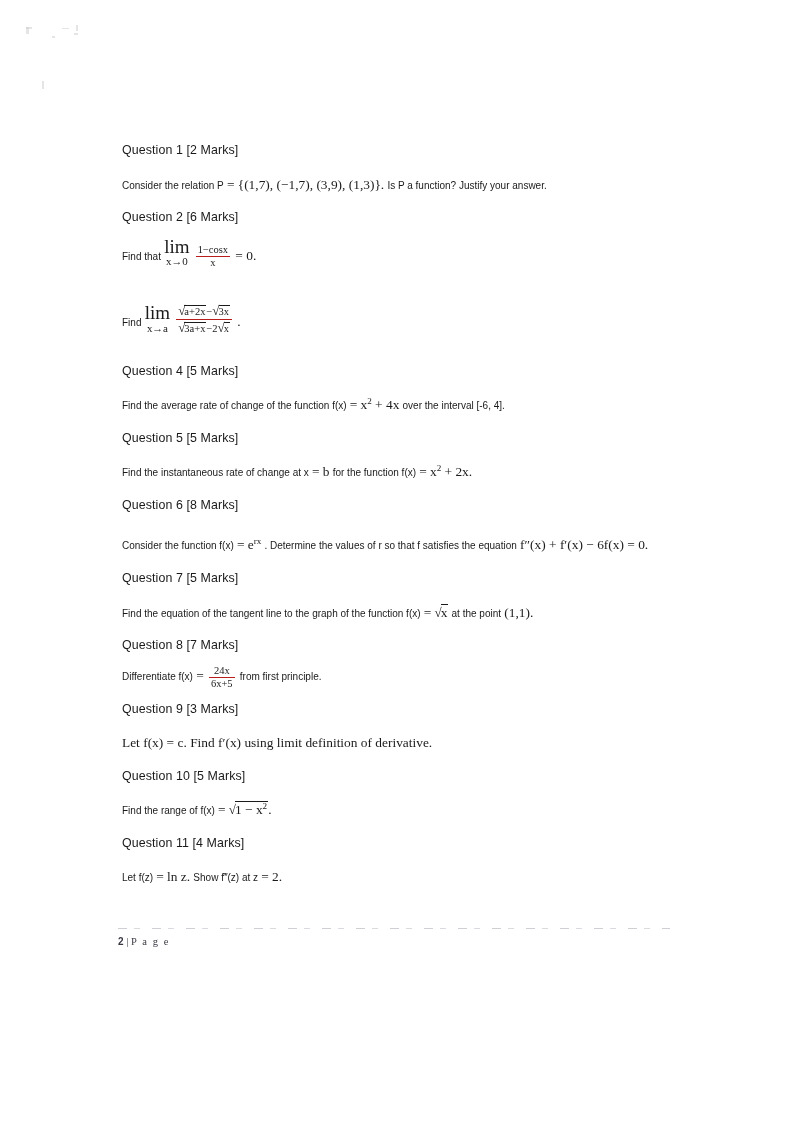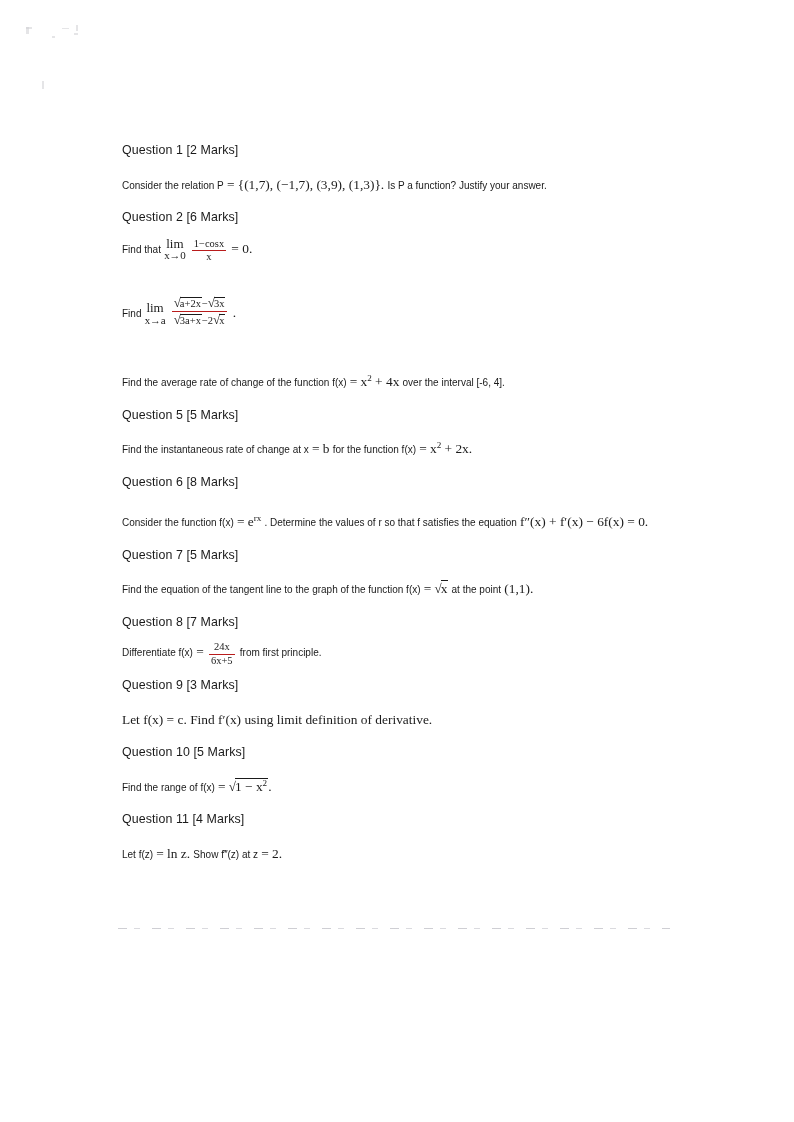--- a/index.html
+++ b/index.html
@@ -89,21 +89,21 @@
   }
 
   
   .lim {
     display: inline-block;
     text-align: center;
     vertical-align: -0.5em;
     font-family: "Liberation Serif", serif;
     margin-right: 1px;
   }
-  .lim .op { display: block; font-size: 13px; line-height: 1.05; }
+  .lim .op { display: block; font-size: 19px; line-height: 1.05; }
   .lim .sub { display: block; font-size: 11px; line-height: 1.05; letter-spacing: -.2px; }
 
   
   .rad { white-space: nowrap; font-family: "Liberation Serif", serif; text-align: right; }
   .rad > .sign { font-size: 13px; }
   .rad > .rand {
     border-top: 1px solid #1a1a1a;
     padding: 0 1px 0 0;
     margin-left: -1px;
   }
@@ -175,20 +175,21 @@
     <span class="txt">Find</span>
     <span class="lim"><span class="op">lim</span><span class="sub">x→a</span></span>
     <span class="frac">
       <span class="num"><span class="rad"><span class="sign">√</span><span class="rand">a+2x</span></span><span>−</span><span class="rad"><span class="sign">√</span><span class="rand">3x</span></span></span>
       <span class="den"><span class="rad"><span class="sign">√</span><span class="rand">3a+x</span></span><span>−2</span><span class="rad"><span class="sign">√</span><span class="rand">x</span></span></span>
     </span>
     <span class="mth">.</span>
   </p>
   <div class="gap-xl"></div>
 
+  <p class="q-head">Question 4 [5 Marks]</p>
   <div class="gap-md"></div>
   <p class="q-body">
     <span class="txt">Find the average rate of change of the function f(x)</span>
     <span class="mth">=</span>
     <span class="mth"><span>x</span><sup class="exp">2</sup></span>
     <span class="mth">+ 4x</span>
     <span class="txt">over the interval [-6, 4].</span>
   </p>
   <div class="gap-md"></div>
 
@@ -261,13 +262,18 @@
     <span class="mth">ln z.</span>
     <span class="txt">Show f‴(z) at z</span>
     <span class="mth">=</span>
     <span class="mth">2.</span>
   </p>
 
 </div>
 
 <div class="footer">
   <div class="footer-rule"></div>
+  <div class="footer-text">
+    <span class="pg">2</span>
+    <span>|</span>
+    <span class="sp">P a g e</span>
+  </div>
 </div>
 
 </body></html>

